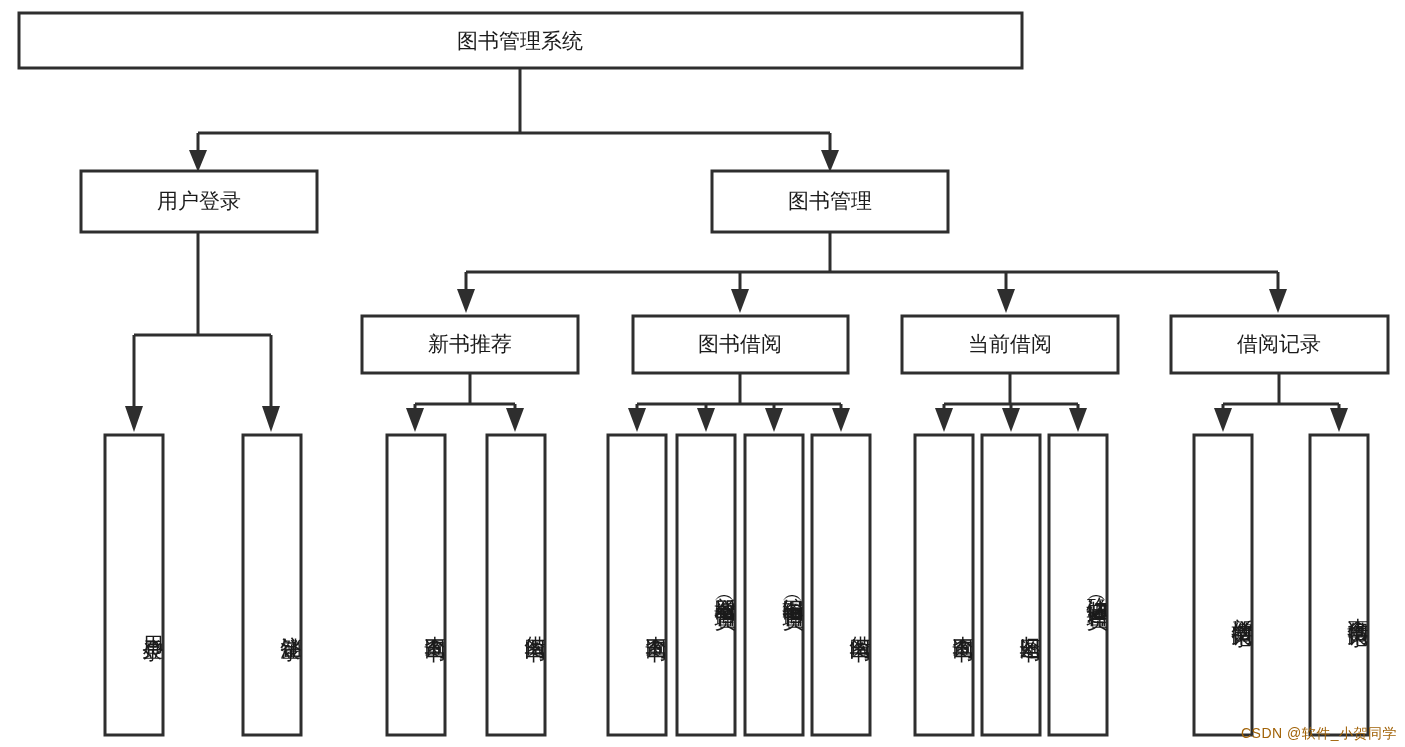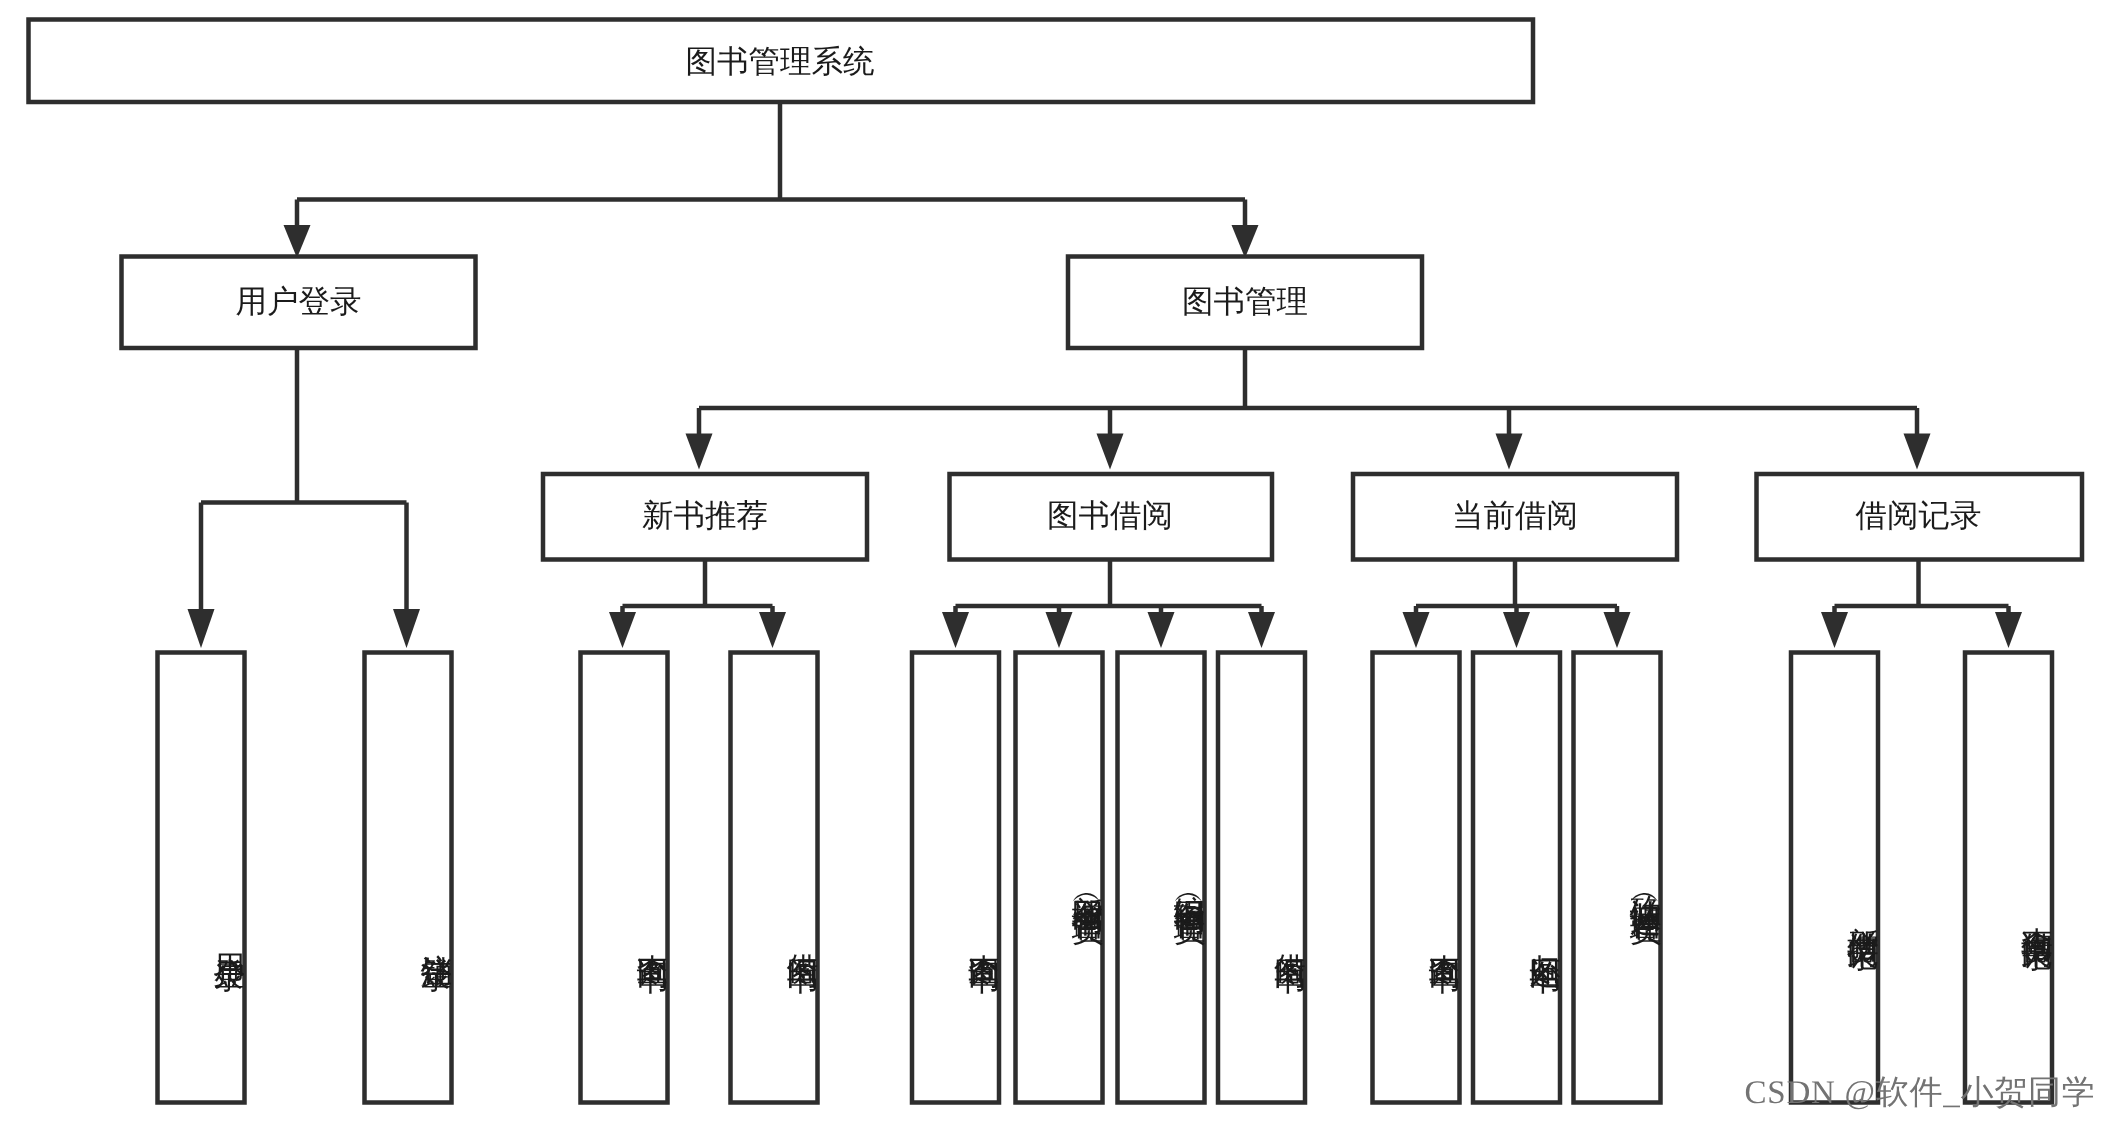--- a/index.html
+++ b/index.html
@@ -41,23 +41,23 @@
     display:flex;
     align-items:flex-start;
     justify-content:center;
     pointer-events:none;
     white-space:nowrap;
   }
   .watermark{
     position:absolute;
     right:8px;
     bottom:4px;
-    font-size:22px;
-    color:#737373;
-    font-family:Liberation Serif, serif;
+    font-size:14px;
+    color:#a16207;
+    font-family:Liberation Sans, sans-serif;
     letter-spacing:0.5px;
     white-space:nowrap;
   }
 </style>
 </head>
 <body>
 
 <svg id="diagram" viewBox="0 0 1405 747" xmlns="http://www.w3.org/2000/svg">
 
   <g>

